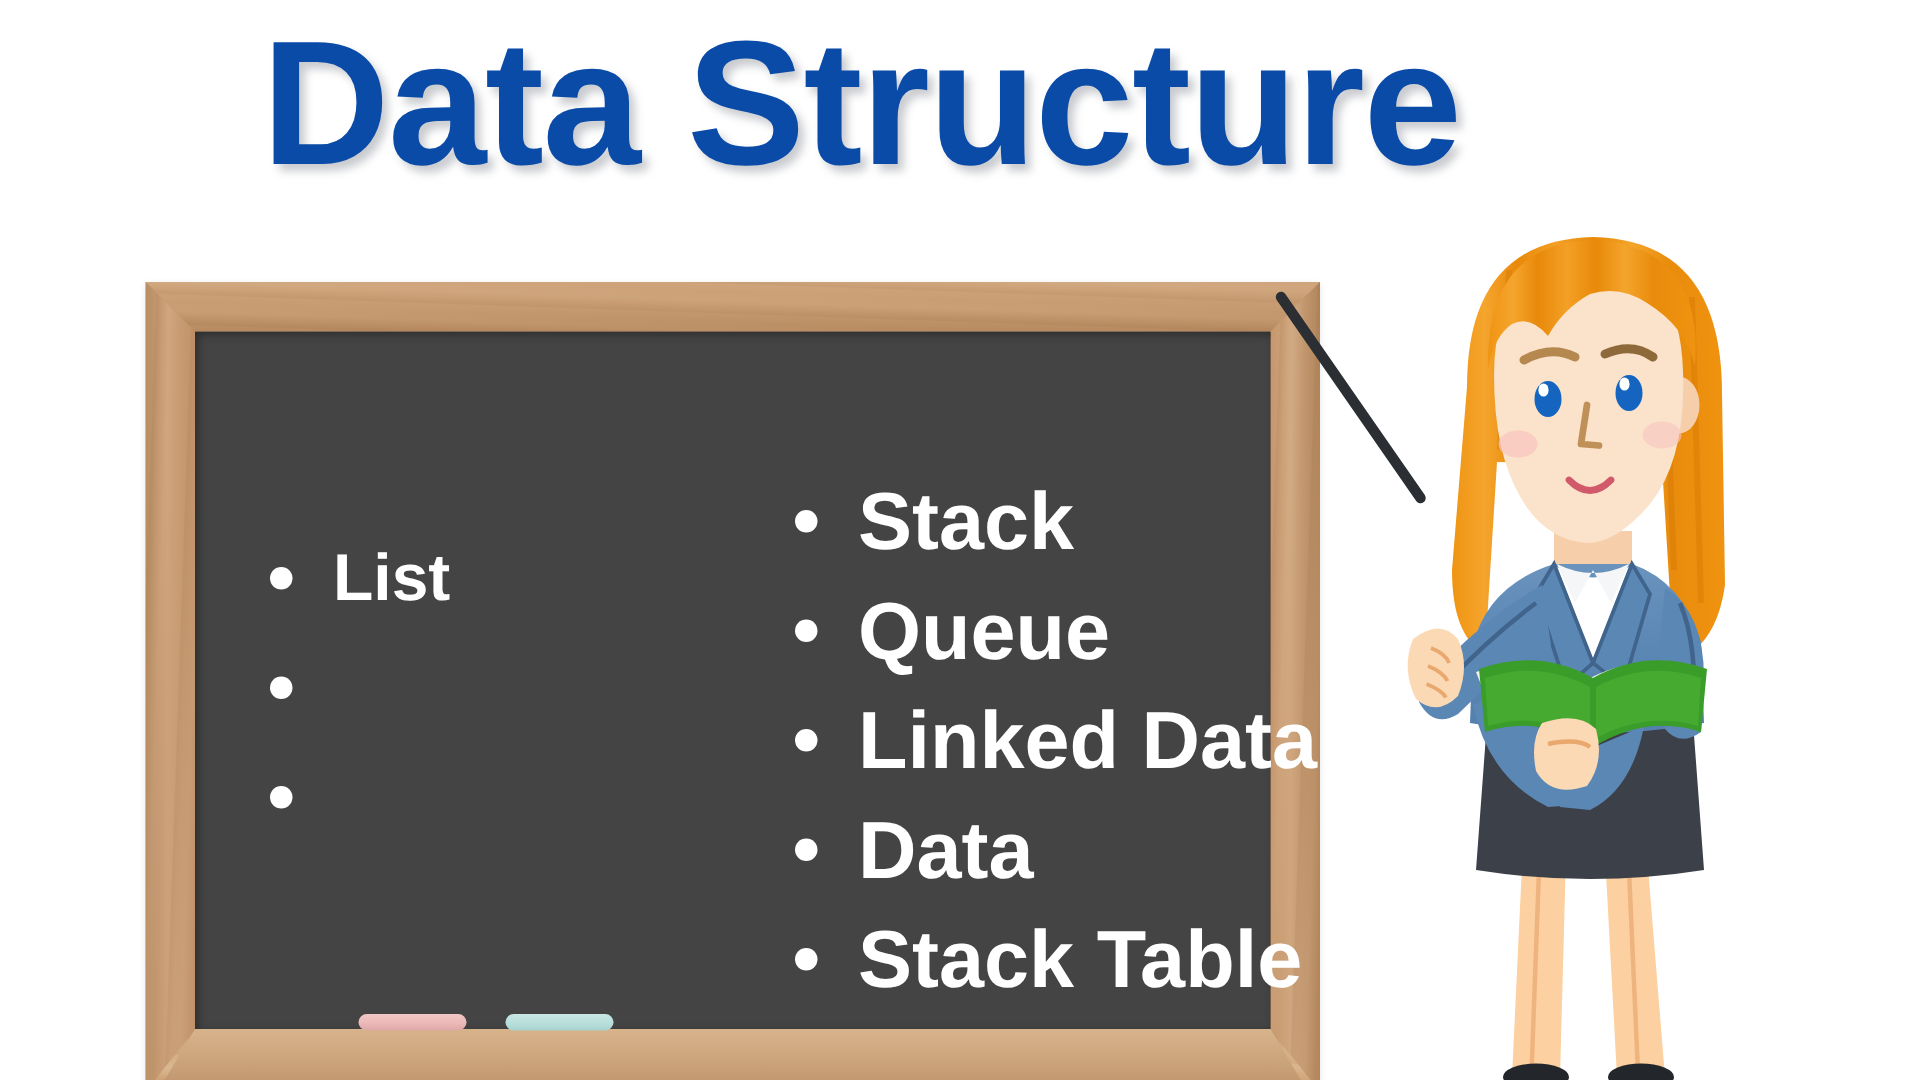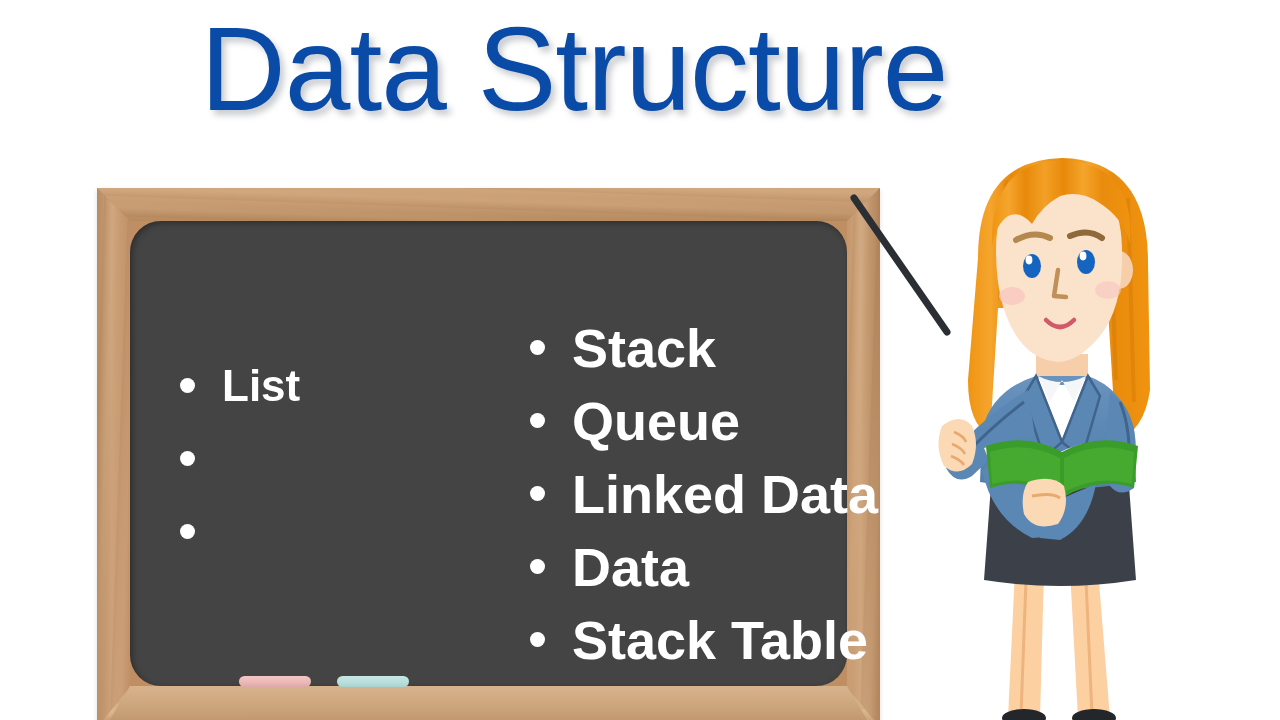--- a/index.html
+++ b/index.html
@@ -20,21 +20,21 @@
   }
 
   
   #title {
     position: absolute;
     left: 0;
     top: 8px;
     width: 1148px;
     text-align: center;
     font-family: "Liberation Sans", sans-serif;
-    font-weight: normal;
+    font-weight: bold;
     font-size: 118px;
     line-height: 1.05;
     letter-spacing: -1px;
     color: #0b4ba8;
     text-shadow: 4px 5px 6px rgba(120,125,135,0.40);
     white-space: nowrap;
     user-select: none;
   }
 
   
@@ -102,21 +102,20 @@
         rgba(120,80,45,0.00) 20px);
   }
   #board-surface {
     position: absolute;
     left: 33px;
     top: 33px;
     width: 717px;
     height: 465px;
     background: #444444;
     box-shadow: inset 2px 2px 6px rgba(0,0,0,0.35);
-    border-radius: 31px;
   }
   
   #chalk-ledge {
     position: absolute;
     left: 8px;
     bottom: 0;
     width: 767px;
     height: 42px;
     background: linear-gradient(180deg,#d7b38c 0%, #d3ad85 20%, #c9a178 60%, #bb9068 100%);
     clip-path: polygon(25px 0, calc(100% - 25px) 0, 100% 100%, 0 100%);

